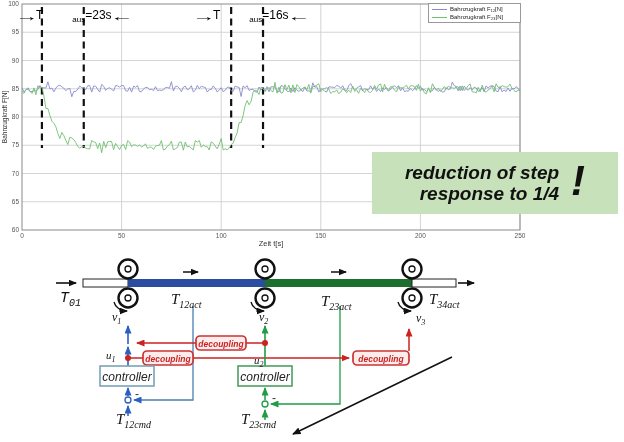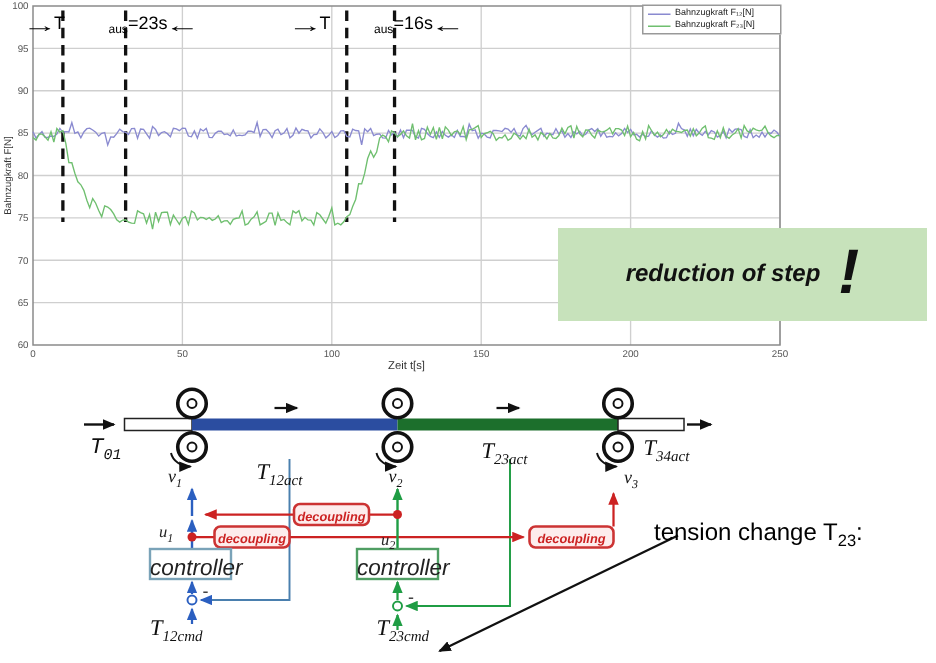--- a/index.html
+++ b/index.html
@@ -12,34 +12,34 @@
   .legend-row{display:flex;align-items:center;gap:3px;}
   .legend-line{width:15px;height:0;border-top:1.5px solid #888;flex:none;}
   .legend-text{font-size:6px;color:#222;white-space:nowrap;}
   
   .ann{position:absolute;display:inline-flex;align-items:center;gap:3px;font-size:12px;color:#000;z-index:4;}
   .ann sub{font-size:8px;margin-left:29px;}
   .ann .arr{display:inline-block;transform:scaleX(1.8);font-size:13px;}
   
   .callout{position:absolute;left:372px;top:152px;width:246px;height:62px;background:#c7e2bb;
            display:flex;align-items:center;justify-content:center;gap:12px;z-index:5;}
-  .callout-text{font-weight:bold;font-style:italic;font-size:16px;line-height:1.12;
+  .callout-text{font-weight:bold;font-style:italic;font-size:19px;line-height:1.12;
                 text-align:right;color:#111;}
   .callout-mark{font-weight:bold;font-style:italic;font-size:42px;color:#111;margin-top:-4px;}
   
   .diagram{position:absolute;left:0;top:248px;width:624px;height:194px;}
   .mlab{position:absolute;font-family:"Liberation Serif",serif;font-style:italic;font-size:15px;
         color:#111;line-height:1;white-space:nowrap;z-index:6;}
   .mlab sub{font-size:10px;}
   .mlab.sm{font-size:12px;}
   .mlab.sm sub{font-size:8px;}
   .mlab.xs{font-size:11px;color:#222;}
   .mlab.xs sub{font-size:8px;}
   .boxlab{position:absolute;text-align:center;font-style:italic;z-index:6;line-height:1;}
-  .boxlab.ctl{font-size:15px;color:#222;text-align:center;}
+  .boxlab.ctl{font-size:12px;color:#222;text-align:center;}
   .boxlab.dec{font-size:8.5px;font-weight:bold;color:#c22;}
   .minus{position:absolute;font-size:12px;color:#333;z-index:6;line-height:1;}
   
   .note-title{position:absolute;left:436px;top:347px;font-size:16px;color:#000;z-index:6;}
   .note-title sub{font-size:11px;}
   .note-row{position:absolute;font-size:16px;color:#000;white-space:pre;z-index:6;}
 </style>
 </head>
 <body>
 
@@ -105,20 +105,21 @@
     <div class="ann" style="left:197px;top:8px;">
       <span class="arr">→</span>
       <span><span>T</span><sub>aus</sub><span>=16s</span></span>
       <span class="arr">←</span>
     </div>
   </div>
 
   <div class="callout" id="callout" style="background: rgb(199, 226, 187);">
     <div class="callout-text">
       <div>reduction of step</div>
+      <div>response to 1/4</div>
     </div>
     <div class="callout-mark">!</div>
   </div>
 
   <div class="diagram">
     <svg width="624" height="194" viewBox="0 0 624 194">
       <defs>
         <marker id="mB" markerUnits="userSpaceOnUse" markerWidth="9" markerHeight="7" refX="7.5" refY="3.5" orient="auto">
           <path d="M0,0 L8.5,3.5 L0,7 Z" fill="#111111"></path>
         </marker>
@@ -189,34 +190,33 @@
       <rect x="143" y="103" width="50" height="14" rx="4" fill="#fdecec" stroke="#c33" stroke-width="1.7"></rect>
       <rect x="353" y="103" width="56" height="14" rx="4" fill="#fdecec" stroke="#c33" stroke-width="1.7"></rect>
       <rect x="100" y="118" width="54" height="20" fill="#fff" stroke="#7aa3b8" stroke-width="1.6"></rect>
       <rect x="238" y="118" width="54" height="20" fill="#fff" stroke="#4f9e63" stroke-width="1.6"></rect>
 
       <line x1="452" y1="109" x2="293" y2="186" stroke="#111" stroke-width="1.5" marker-end="url(#mB)"></line>
     </svg>
   </div>
 
   <div class="mlab" style="left:60px;top:291px;font-family:Liberation Mono, monospace;"><span>T</span><sub>01</sub></div>
-  <div class="mlab" style="left:171px;top:308px;"><span>T</span><sub>12act</sub></div>
+  <div class="mlab" style="left:171px;top:292px;"><span>T</span><sub>12act</sub></div>
   <div class="mlab" style="left:321px;top:294px;"><span>T</span><sub>23act</sub></div>
   <div class="mlab" style="left:429px;top:292px;"><span>T</span><sub>34act</sub></div>
-  <div class="mlab" style="left:100px;top:412px;"><span>T</span><sub>12cmd</sub></div>
-  <div class="mlab" style="left:251px;top:412px;"><span>T</span><sub>23cmd</sub></div>
+  <div class="mlab" style="left:116px;top:412px;"><span>T</span><sub>12cmd</sub></div>
+  <div class="mlab" style="left:241px;top:412px;"><span>T</span><sub>23cmd</sub></div>
   <div class="mlab sm" style="left:112px;top:311px;"><span>v</span><sub>1</sub></div>
   <div class="mlab sm" style="left:259px;top:311px;"><span>v</span><sub>2</sub></div>
   <div class="mlab sm" style="left:416px;top:312px;"><span>v</span><sub>3</sub></div>
   <div class="mlab xs" style="left:106px;top:350px;"><span>u</span><sub>1</sub></div>
   <div class="mlab xs" style="left:254px;top:355px;"><span>u</span><sub>2</sub></div>
   <div class="minus" style="left:135px;top:388px;">-</div>
   <div class="minus" style="left:272px;top:392px;">-</div>
 
   <div class="boxlab ctl" style="left:100px;top:371px;width:54px;">controller</div>
   <div class="boxlab ctl" style="left:238px;top:371px;width:54px;">controller</div>
   <div class="boxlab dec" style="left:196px;top:340px;width:50px;">decoupling</div>
   <div class="boxlab dec" style="left:143px;top:355px;width:50px;">decoupling</div>
   <div class="boxlab dec" style="left:353px;top:355px;width:56px;">decoupling</div>
 
-  <div class="note-title"><span>tension change T</span><sub>23</sub><span>:</span></div>
 
 </div>
 
 </body></html>

